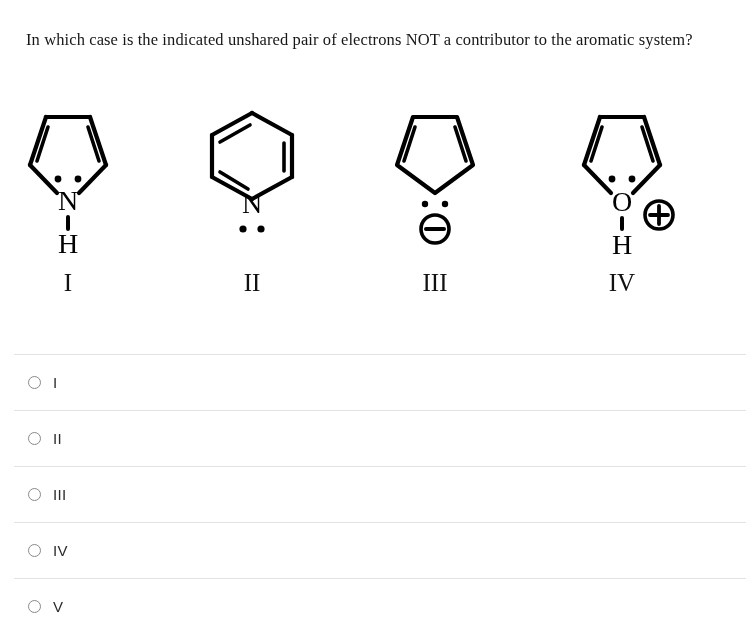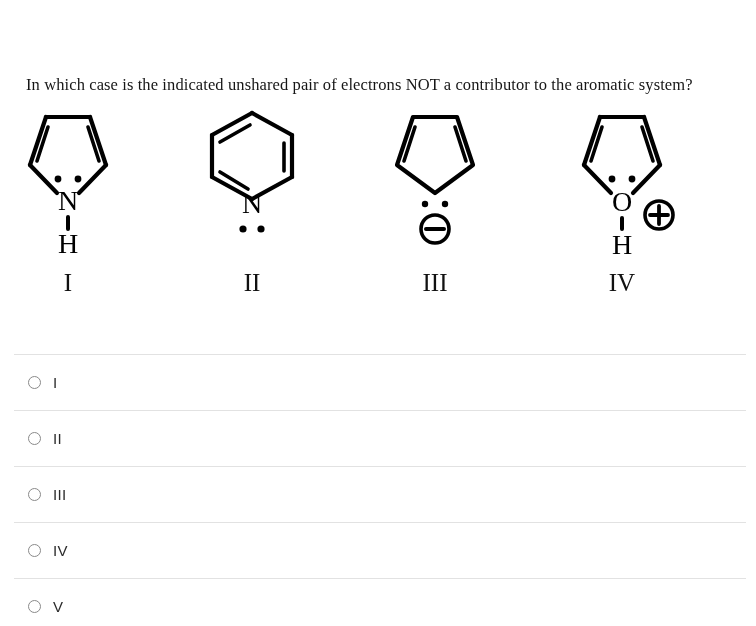--- a/index.html
+++ b/index.html
@@ -22,21 +22,20 @@
   #question-stem {
     position: absolute;
     left: 26px;
     top: 28px;
     width: 712px;
     font-family: "Liberation Serif", serif;
     font-size: 16.5px;
     line-height: 23px;
     color: #161616;
     letter-spacing: 0.1px;
-    margin-top: 45px;
   }
 
   
   #structures-row {
     position: absolute;
     left: 0;
     top: 105px;
     width: 756px;
     height: 210px;
   }

